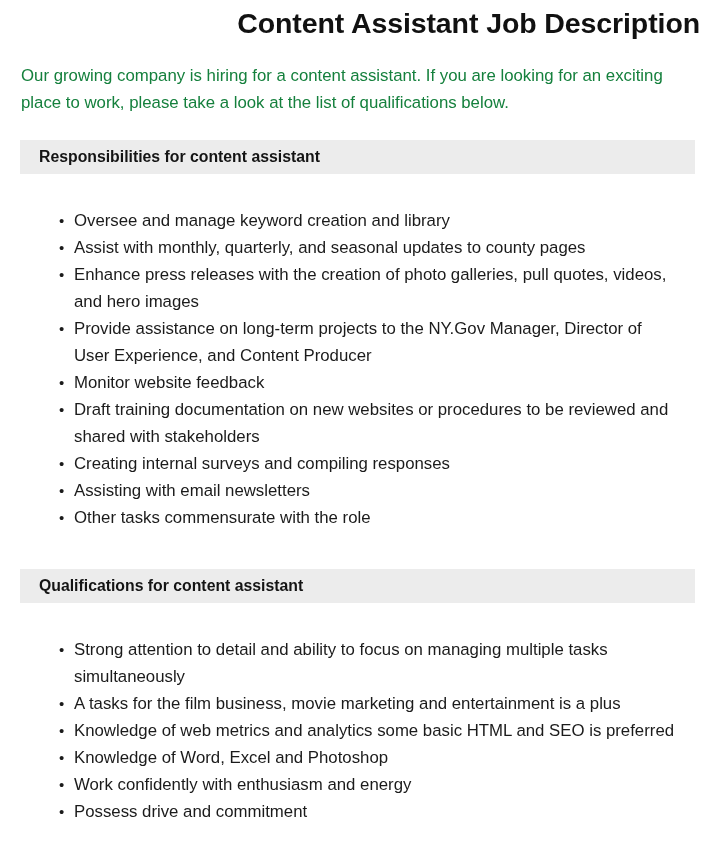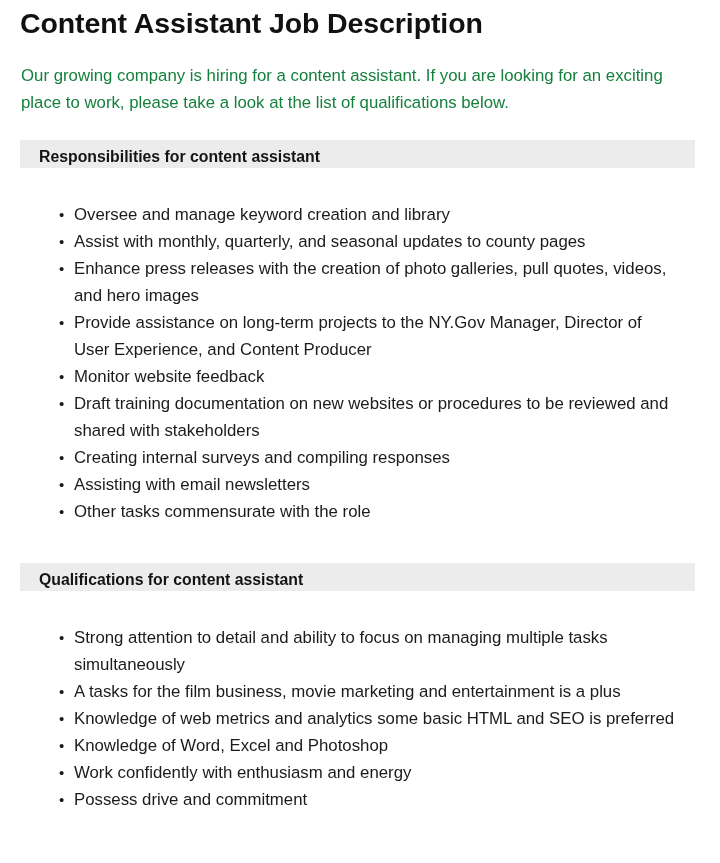--- a/index.html
+++ b/index.html
@@ -19,42 +19,42 @@
   .page {
     width: 720px;
     height: 863px;
     position: relative;
     box-sizing: border-box;
     padding: 0;
   }
   .doc-title {
     font-size: 28.5px;
     font-weight: bold;
-    text-align: left;
+    text-align: right;
     letter-spacing: -0.1px;
     line-height: 34px;
     margin: 0;
     padding: 6px 20px 0 20px;
     color: #111111;
   }
   .intro {
     margin: 0;
     padding: 22px 25px 0 21px;
     font-size: 16.8px;
     line-height: 27px;
     color: #15803d;
   }
   .section {
     margin: 0;
     padding: 0;
   }
   .section-header {
     margin: 24px 25px 0 20px;
     background: #ececec;
-    height: 28px;
+    height: 34px;
     line-height: 34px;
     padding: 0 0 0 19px;
     font-size: 15.8px;
     font-weight: bold;
     color: #141414;
     box-sizing: border-box;
   }
   .section-list {
     list-style: none;
     margin: 15px;

